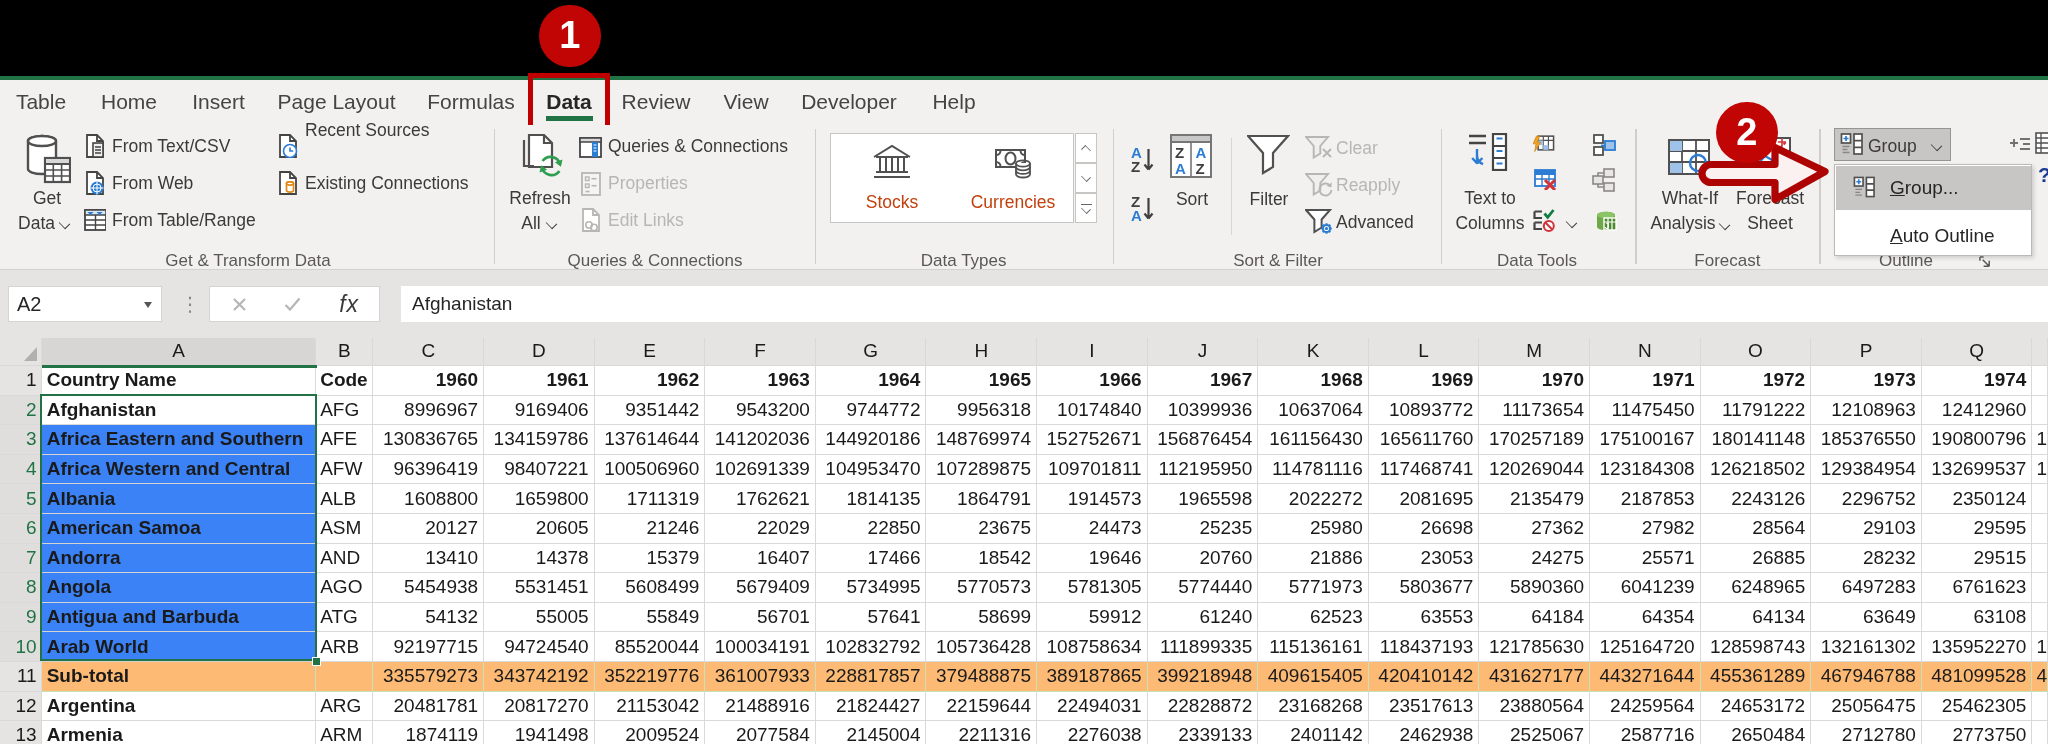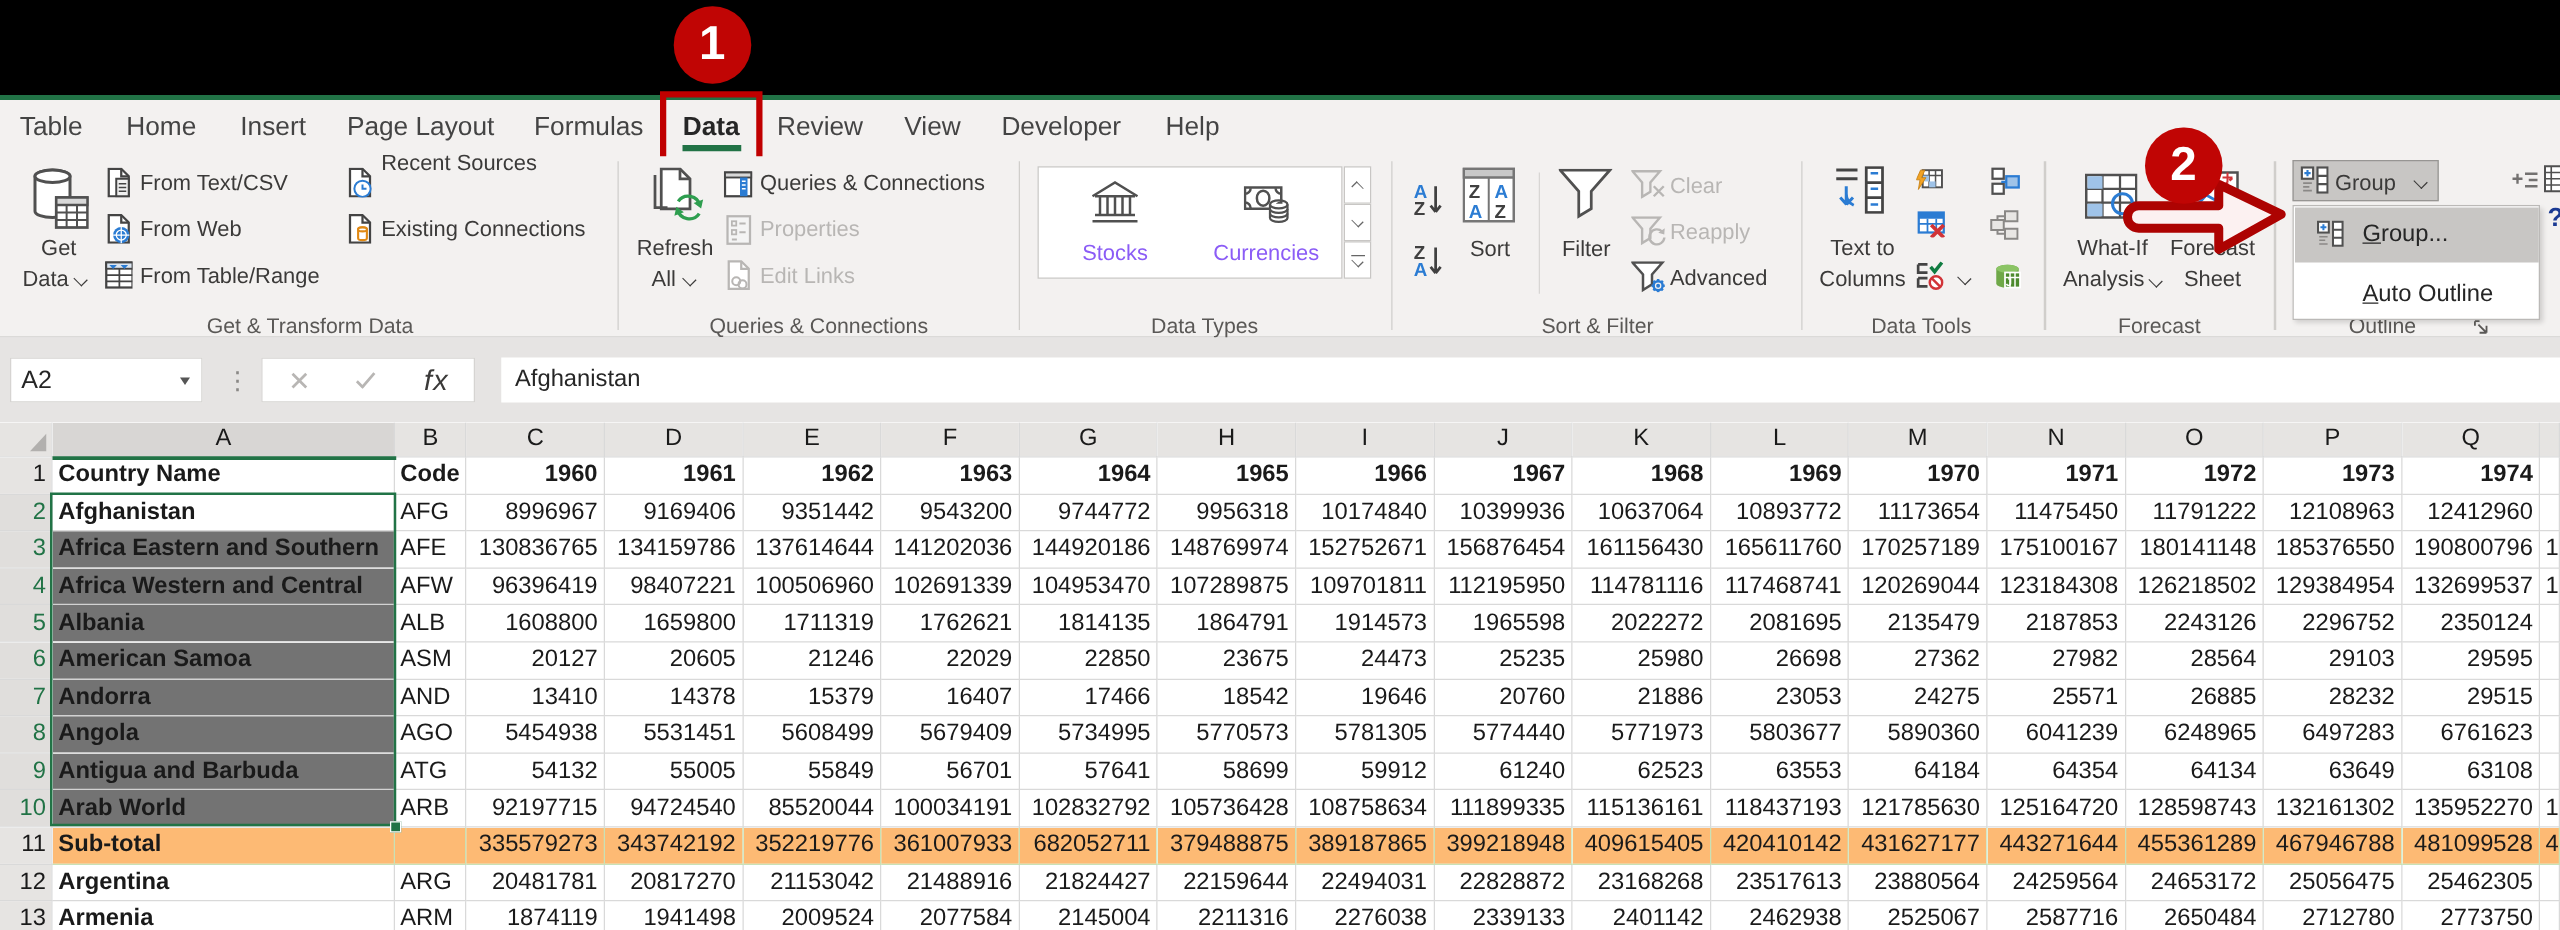--- a/index.html
+++ b/index.html
@@ -15,21 +15,21 @@
  font-size:38px;font-weight:bold;text-align:center;line-height:60px;z-index:30}
 .ribbon{position:absolute;left:0;top:125px;width:2048px;height:144.5px;background:#f3f1f0;border-bottom:1.6px solid #d4d2d0}
 .vsep{position:absolute;top:129px;width:1.4px;height:135px;background:#d0cecb}
 .vsep2{position:absolute;top:138px;width:1.4px;height:97px;background:#d8d6d4}
 .glabel{position:absolute;top:251px;transform:translateX(-50%);font-size:17px;color:#5a5856;white-space:nowrap}
 .blabel{position:absolute;transform:translateX(-50%);font-size:17.5px;color:#3b3a39;white-space:nowrap}
 .ilabel{position:absolute;font-size:17.5px;color:#3b3a39;white-space:nowrap}
 .dis{color:#b8b6b4}
 .chev{position:absolute;width:9px;height:9px;border-right:1.8px solid #3b3a39;border-bottom:1.8px solid #3b3a39;transform:rotate(45deg) scale(1,.8)}
 .gallery{position:absolute;left:830.2px;top:133.3px;width:243.5px;height:89.6px;background:#fff;border:1.3px solid #c8c6c4}
-.gal-label{position:absolute;top:192px;transform:translateX(-50%);font-size:17.5px;color:#8b5cf6}
+.gal-label{position:absolute;top:192px;transform:translateX(-50%);font-size:17.5px;color:#c2410c}
 .galbtn{position:absolute;left:1075.4px;width:22px;height:29.9px;background:#fff;border:1.3px solid #c8c6c4;
  display:flex;flex-direction:column;align-items:center;justify-content:center}
 .gchev{width:8px;height:8px;border-right:1.7px solid #666;border-bottom:1.7px solid #666;transform:rotate(45deg) scale(1,.75);margin-top:-3px}
 .gchev.up{transform:rotate(-135deg) scale(1,.75);margin-top:3px}
 .gbar{width:11px;height:0;border-top:1.7px solid #666;margin-bottom:1px}
 .grpbtn{position:absolute;left:1834.3px;top:127.7px;width:117px;height:33.5px;background:#c8c6c4;border:1px solid #979593}
 .menu{position:absolute;left:1834.3px;top:163.8px;width:198px;height:92.4px;background:#fff;border:1.3px solid #bbb9b7;box-shadow:2px 2px 4px rgba(0,0,0,.15);z-index:20}
 .menuhl{position:absolute;left:1836px;top:165.7px;width:195px;height:44.5px;background:#c8c6c4;z-index:21}
 .mitem{position:absolute;font-size:19px;color:#262626;z-index:22;white-space:nowrap}
 .mitem span[u]{text-decoration:underline}
@@ -57,21 +57,21 @@
 td.ha{background:#d8d6d4;color:#1f7849}
 td.corner{position:relative}
 .selall{position:absolute;right:4px;bottom:4px;width:0;height:0;border-left:13px solid transparent;border-bottom:14px solid #b2b0ae}
 td.rh{background:#e6e4e2;border-right:1px solid #c3c1bf;border-bottom:1px solid #c9c7c5;text-align:right;
  padding-right:6px;font-size:17.5px;color:#444}
 td.rh.sel{color:#217346;background:#e0dedc}
 td.ca{text-align:left;padding-left:8px;font-weight:bold}
 td.cb{text-align:left;padding-left:6px}
 td.cv,td.cr{text-align:right;padding-right:7px}
 td.b{font-weight:bold}
-table.grid td.gsel{background:#737373;border-right-color:#d2d2d2;border-bottom-color:#d2d2d2}
+table.grid td.gsel{background:#3b82f6;border-right-color:#d2d2d2;border-bottom-color:#d2d2d2}
 table.grid td.grn{background:#fdba74;border-right-color:#c9e1b6;border-bottom-color:#c9e1b6}
 td.cr{text-align:left;padding-left:4px}
 .aund{position:absolute;left:41.7px;top:364.8px;width:275.0px;height:2.8px;background:#217346}
 .selbox{position:absolute;left:40.2px;top:394.1px;width:277.0px;height:267.40000000000003px;border:2.6px solid #217346}
 .selhandle{position:absolute;left:311.7px;top:657.0px;width:9px;height:9px;background:#217346;border:1.6px solid #fff}
 </style></head>
 <body>
 <div class="blackbar"></div>
 <div class="greenline"></div>
 <div class="tabrow"></div>
@@ -657,21 +657,21 @@
           <td class="cr">1</td>
         </tr>
         <tr style="height:29.6px">
           <td class="rh">11</td>
           <td class="ca grn">Sub-total</td>
           <td class="cb grn"></td>
           <td class="cv grn">335579273</td>
           <td class="cv grn">343742192</td>
           <td class="cv grn">352219776</td>
           <td class="cv grn">361007933</td>
-          <td class="cv grn">682052711</td>
+          <td class="cv grn">228817857</td>
           <td class="cv grn">379488875</td>
           <td class="cv grn">389187865</td>
           <td class="cv grn">399218948</td>
           <td class="cv grn">409615405</td>
           <td class="cv grn">420410142</td>
           <td class="cv grn">431627177</td>
           <td class="cv grn">443271644</td>
           <td class="cv grn">455361289</td>
           <td class="cv grn">467946788</td>
           <td class="cv grn">481099528</td>

